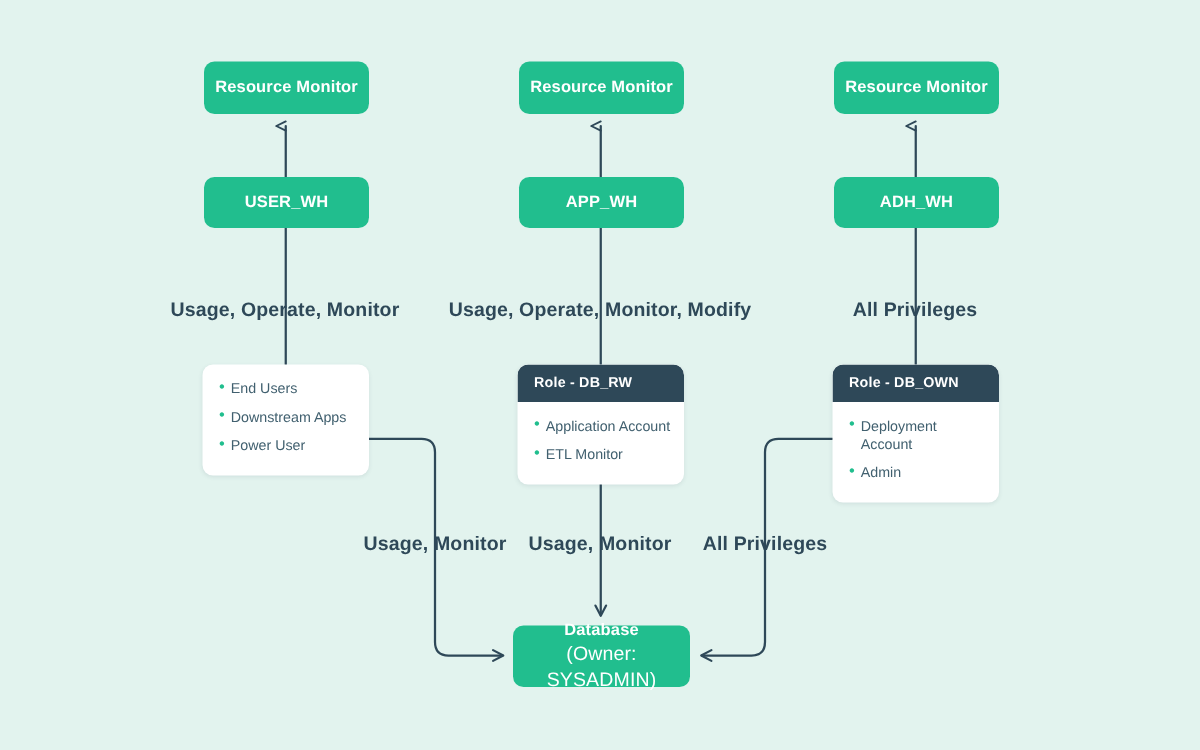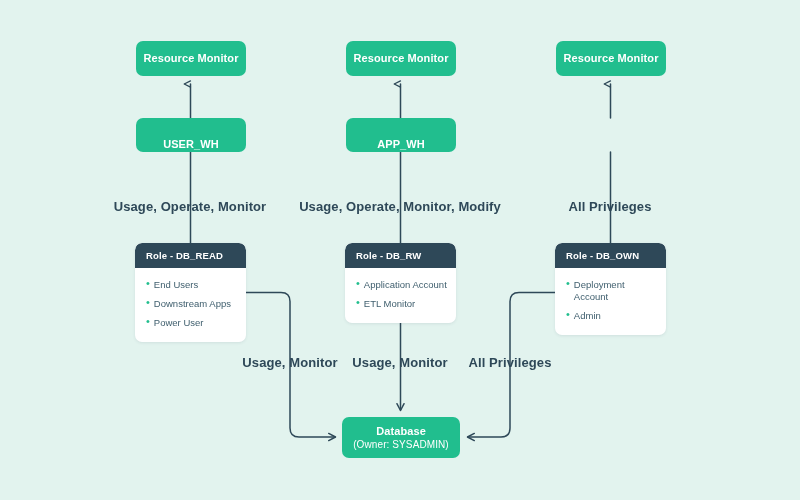--- a/index.html
+++ b/index.html
@@ -36,30 +36,30 @@
     align-items: center;
     justify-content: center;
     text-align: center;
     font-weight: bold;
     font-size: 11px;
     letter-spacing: 0.1px;
     line-height: 1.35;
     box-sizing: border-box;
   }
   .monitor-node { width: 110px; height: 35px; }
-  .wh-node      { width: 110px; height: 34px; align-items: flex-end; }
+  .wh-node      { width: 110px; height: 34px; }
   .db-node {
     width: 118px;
     height: 41px;
     flex-direction: column;
     line-height: 1.3;
   }
   .db-node .db-sub {
     font-weight: normal;
-    font-size: 10px;
+    font-size: 13px;
   }
 
   
   .role-card {
     position: absolute;
     width: 111px;
     background: #ffffff;
     border-radius: 7px;
     box-sizing: border-box;
     overflow: hidden;
@@ -147,21 +147,20 @@
     <span>Resource Monitor</span>
   </div>
 
   <div class="node-green wh-node" style="left:136px; top:118px;">
     <span>USER_WH</span>
   </div>
 
   <div class="edge-label" style="left:190px; top:206px;">Usage, Operate, Monitor</div>
 
   <div class="role-card" style="left:135px; top:243px;">
-    <div class="role-card-header">Role - DB_READ</div>
     <div class="role-card-body">
       <div class="role-item">
         <span class="role-bullet">•</span>
         <span>End Users</span>
       </div>
       <div class="role-item">
         <span class="role-bullet">•</span>
         <span>Downstream Apps</span>
       </div>
       <div class="role-item">
@@ -196,20 +195,23 @@
       </div>
     </div>
   </div>
 
   <div class="edge-label" style="left:400px; top:362px;">Usage, Monitor</div>
 
   <div class="node-green monitor-node" style="left:556px; top:41px;">
     <span>Resource Monitor</span>
   </div>
 
+  <div class="node-green wh-node" style="left:556px; top:118px;">
+    <span>ADH_WH</span>
+  </div>
 
   <div class="edge-label" style="left:610px; top:206px;">All Privileges</div>
 
   <div class="role-card" style="left:555px; top:243px;">
     <div class="role-card-header">Role - DB_OWN</div>
     <div class="role-card-body">
       <div class="role-item">
         <span class="role-bullet">•</span>
         <span>Deployment Account</span>
       </div>

